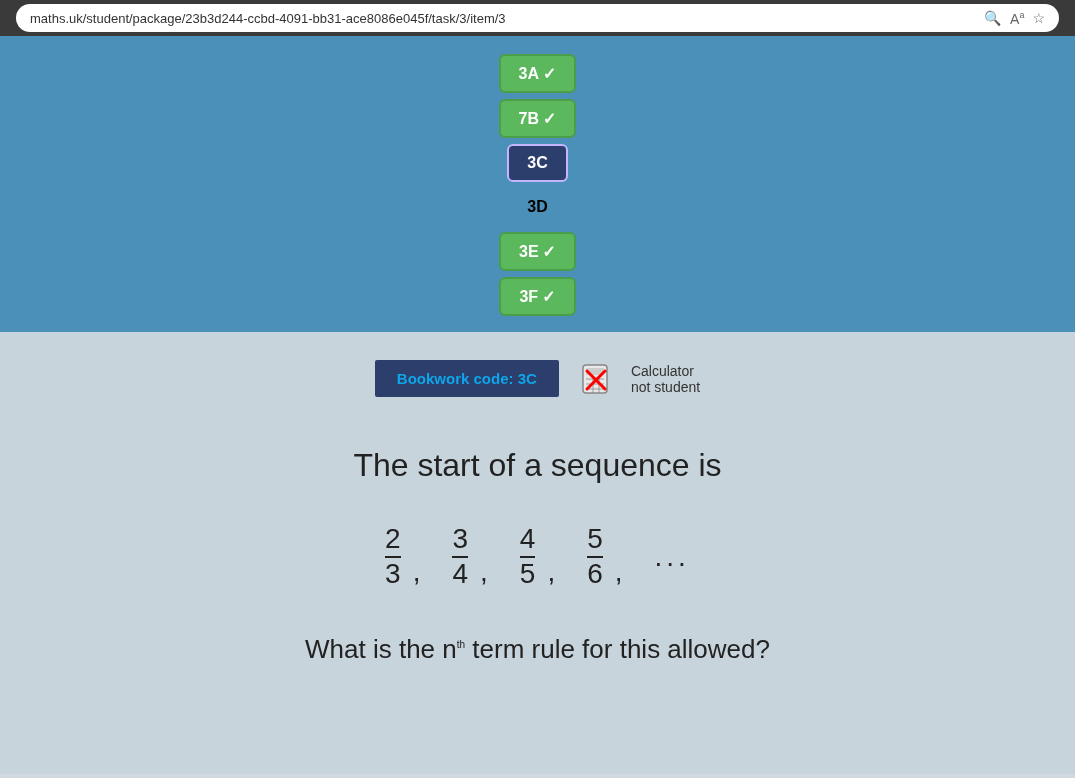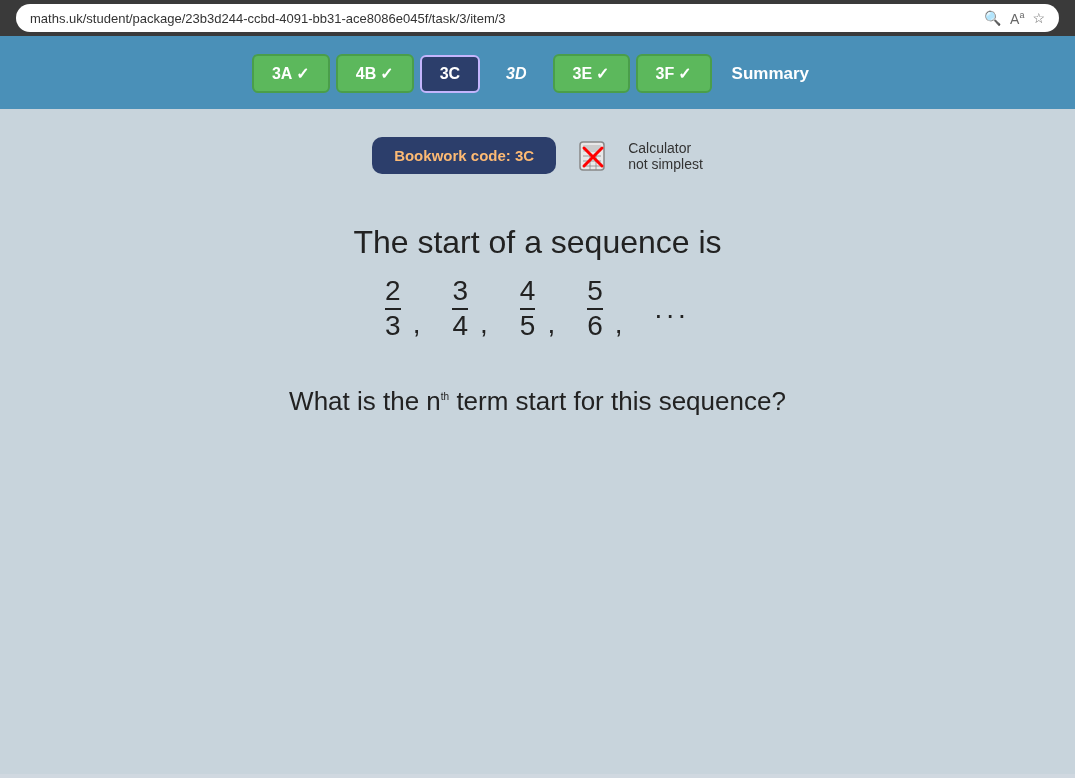--- a/index.html
+++ b/index.html
@@ -58,20 +58,21 @@
 
     
     .tab-nav {
       background: #4a90b8;
       width: 100%;
       padding: 18px 0 16px 0;
       display: flex;
       justify-content: center;
       gap: 6px;
       align-items: center;
+      flex-direction: column;
     }
 
     .tab-item {
       padding: 8px 18px;
       border-radius: 6px;
       font-size: 16px;
       font-weight: bold;
       cursor: pointer;
       display: flex;
       align-items: center;
@@ -85,46 +86,45 @@
     }
 
     .tab-active {
       background: #2c3e6b;
       color: white;
       border: 2px solid #c4b5fd;
     }
 
     .tab-inactive {
       background: transparent;
-      color: #ffffff;
+      color: #000000;
       border: 2px solid transparent;
-      font-style: italic;
     }
 
     .tab-summary {
       background: transparent;
       color: white;
       font-size: 17px;
       font-weight: bold;
       padding: 8px 14px;
     }
 
     
     .bookwork-area {
       margin-top: 28px;
       display: flex;
       align-items: center;
       gap: 20px;
     }
 
     .bookwork-badge {
       background: #2c3e6b;
-      color: #fdba74;
+      color: #0ea5e9;
       padding: 10px 22px;
-      border-radius: 10px;
+      border-radius: 2px;
       font-size: 15px;
       font-weight: bold;
     }
 
     .calculator-notice {
       display: flex;
       align-items: center;
       gap: 20px;
       font-size: 14px;
       color: #333;
@@ -145,21 +145,21 @@
     
     .question-area {
       margin-top: 50px;
       text-align: center;
       max-width: 700px;
     }
 
     .question-title {
       font-size: 32px;
       color: #222;
-      margin-bottom: 15px;
+      margin-bottom: 40px;
       font-weight: normal;
     }
 
     .sequence-row {
       display: flex;
       align-items: center;
       justify-content: center;
       gap: 32px;
       margin-bottom: 40px;
       font-size: 18px;
@@ -230,21 +230,21 @@
 <div class="main-content">
 
   <div class="tab-nav">
 
     <div class="tab-item tab-completed">
       <span>3A</span>
       <span>✓</span>
     </div>
 
     <div class="tab-item tab-completed">
-      <span>4B</span>
+      <span>7B</span>
       <span>✓</span>
     </div>
 
     <div class="tab-item tab-active">
       <span>3C</span>
     </div>
 
     <div class="tab-item tab-inactive">
       <span>3D</span>
     </div>
@@ -252,23 +252,20 @@
     <div class="tab-item tab-completed">
       <span>3E</span>
       <span>✓</span>
     </div>
 
     <div class="tab-item tab-completed">
       <span>3F</span>
       <span>✓</span>
     </div>
 
-    <div class="tab-summary">
-      <span>Summary</span>
-    </div>
   </div>
 
   <div class="bookwork-area">
     <div class="bookwork-badge">
       <span>Bookwork code: 3C</span>
     </div>
 
     <div class="calculator-notice">
 
       <div class="calc-icon">
@@ -283,21 +280,21 @@
           <line x1="7" y1="26" x2="25" y2="26" stroke="#888" stroke-width="0.8"></line>
           <line x1="14" y1="14" x2="14" y2="30" stroke="#888" stroke-width="0.8"></line>
           <line x1="20" y1="14" x2="20" y2="30" stroke="#888" stroke-width="0.8"></line>
 
           <line x1="8" y1="8" x2="26" y2="26" stroke="red" stroke-width="3" stroke-linecap="round"></line>
           <line x1="26" y1="8" x2="8" y2="26" stroke="red" stroke-width="3" stroke-linecap="round"></line>
         </svg>
       </div>
       <div>
         <div>Calculator</div>
-        <div>not simplest</div>
+        <div>not student</div>
       </div>
     </div>
   </div>
 
   <div class="question-area">
     <div class="question-title">The start of a sequence is</div>
 
     <div class="sequence-row">
 
       <span class="fraction">
@@ -326,18 +323,18 @@
         <span class="frac-bar"></span>
         <span class="frac-den">6</span>
       </span>
       <span class="comma">,</span>
 
       <span class="ellipsis">...</span>
     </div>
 
     <div class="question-text">
       <div>
-        <span>What is the n</span><sup>th</sup><span> term start for this sequence?</span>
+        <span>What is the n</span><sup>th</sup><span> term rule for this allowed?</span>
       </div>
     </div>
   </div>
 
 </div>
 
 </body></html>

